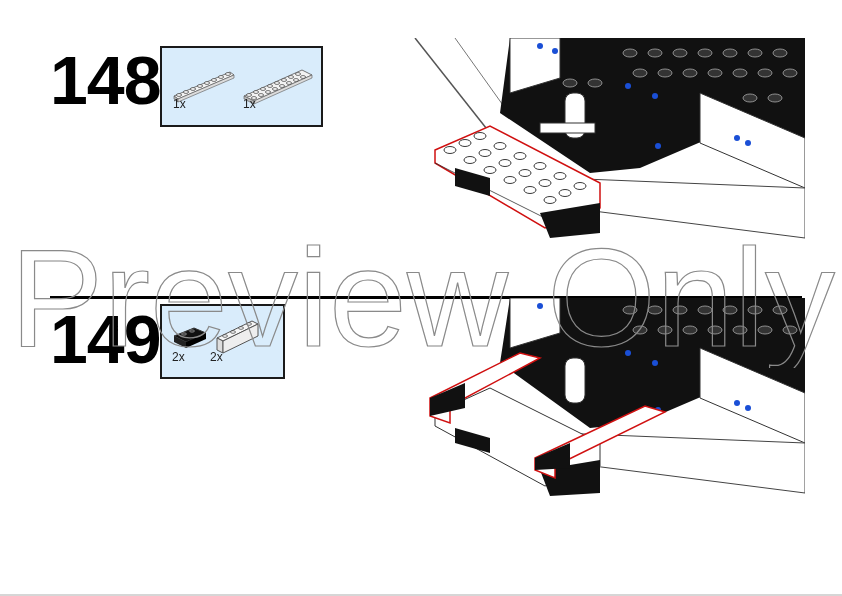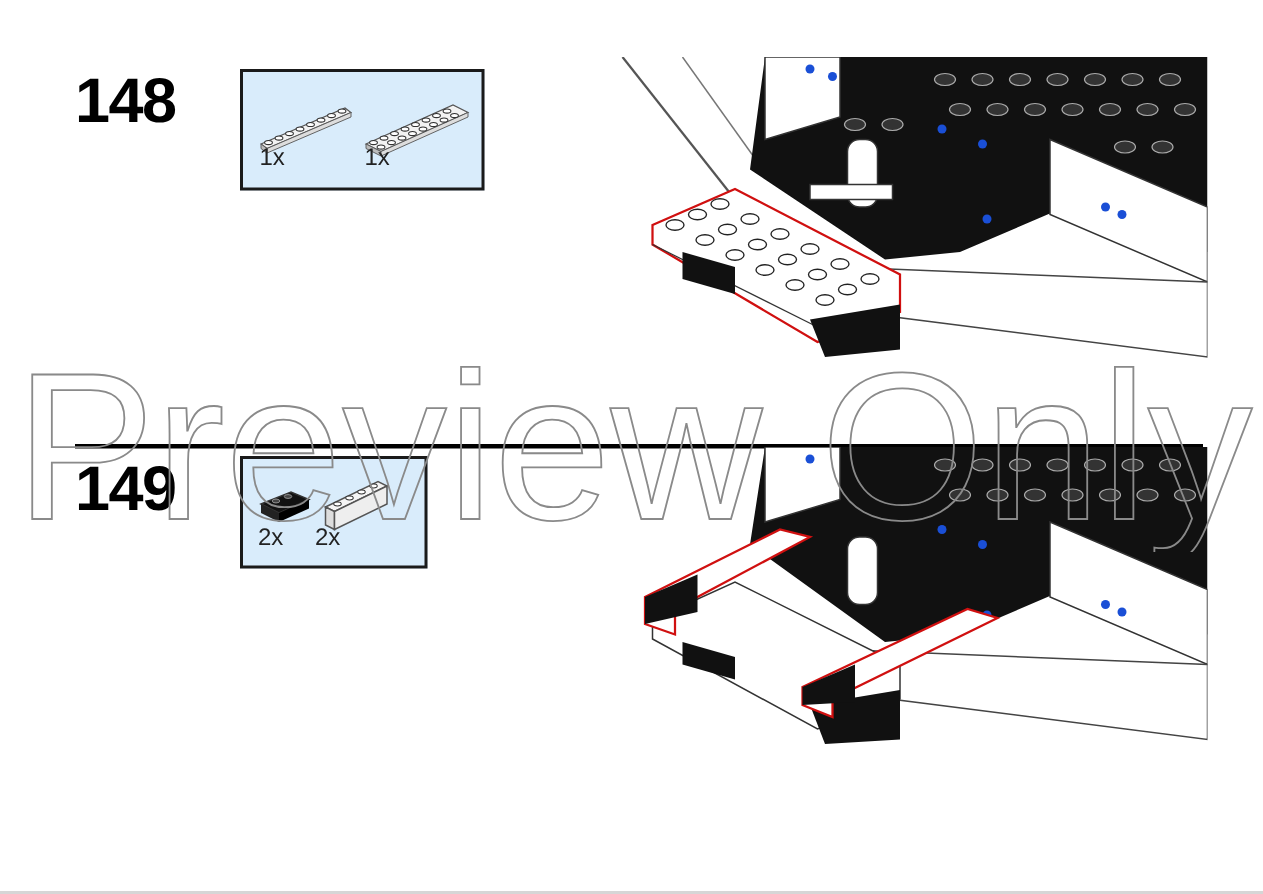--- a/index.html
+++ b/index.html
@@ -1,20 +1,20 @@
 <!DOCTYPE html>
 <html><head>
 <meta charset="utf-8">
 <style>
   html, body { margin:0; padding:0; }
   body { width:842px; height:596px; background:#ffffff; position:relative; overflow:hidden; font-family:"Liberation Sans", sans-serif; }
   .page { position:absolute; left:0; top:0; width:842px; height:596px; }
-  .step-num { position:absolute; font-family:"Liberation Sans", sans-serif; font-weight:bold; font-size:42px; color:#000; letter-spacing:-1px; line-height:1; }
+  .step-num { position:absolute; font-family:"Liberation Sans", sans-serif; font-weight:bold; font-size:68px; color:#000; letter-spacing:-1px; line-height:1; }
   .parts-box { position:absolute; background:#d9ecfb; border:2px solid #1a1a1a; box-sizing:border-box; }
-  .qty { position:absolute; font-size:16px; color:#222; font-family:"Liberation Sans", sans-serif; }
+  .qty { position:absolute; font-size:12px; color:#222; font-family:"Liberation Sans", sans-serif; }
   .divider { position:absolute; left:50px; top:296px; width:752px; height:3px; background:#000; }
   .bottom-rule { position:absolute; left:0; top:594px; width:842px; height:2px; background:#d6d6d6; }
   .build { position:absolute; }
   .watermark { position:absolute; left:10px; top:228px; width:830px; height:140px; pointer-events:none; }
 </style>
 </head>
 <body>
 
 <div class="page">
 

